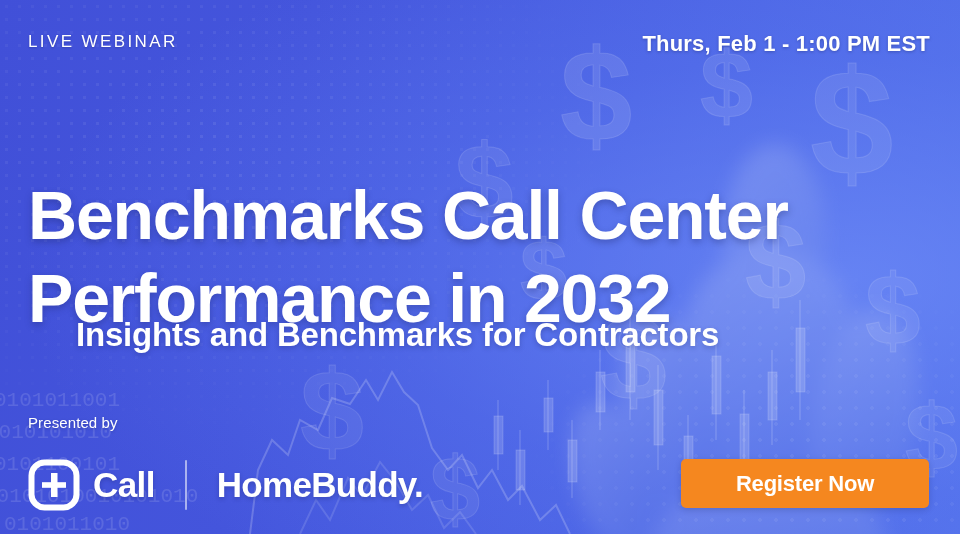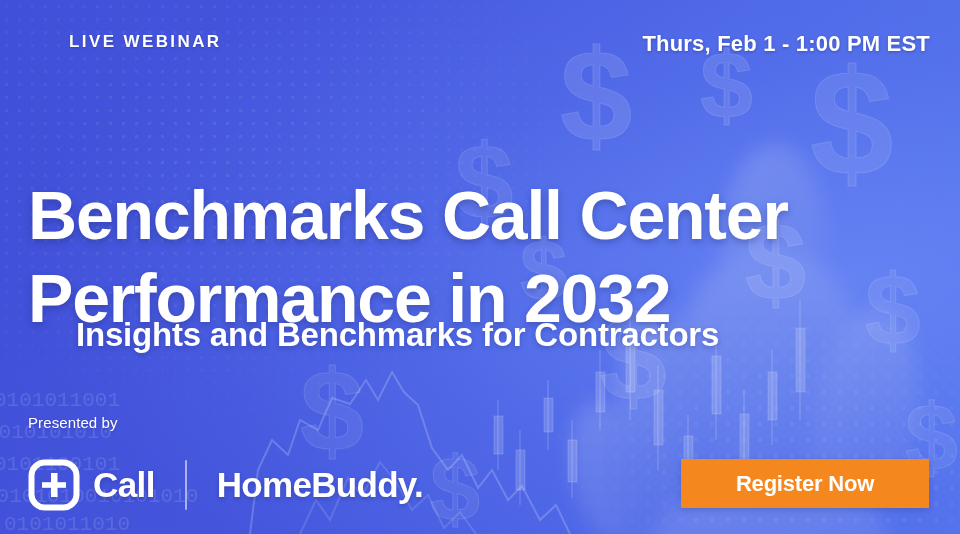--- a/index.html
+++ b/index.html
@@ -37,23 +37,22 @@
   .hand{
     position:absolute;right:-30px;top:120px;width:470px;height:470px;
     filter:blur(10px);opacity:.30;
   }
 
   .art{position:absolute;inset:0;width:960px;height:534px;}
 
   
   .eyebrow{
     position:absolute;left:28px;top:32px;
-    color:#fff;font-size:17px;font-weight:bold;letter-spacing:2.4px;
+    color:#fff;font-size:17px;font-weight:normal;letter-spacing:2.4px;
     text-shadow:0 1px 2px rgba(20,30,90,.30);
-    margin-left:41px;
   }
   .datetime{
     position:absolute;right:30px;top:31px;
     color:#fff;font-size:22px;font-weight:bold;letter-spacing:.2px;
     text-shadow:0 1px 3px rgba(20,30,90,.35);
   }
 
   .headline{
     position:absolute;left:28px;top:128px;width:800px;
     color:#fff;font-size:68px;font-weight:bold;line-height:83px;
@@ -79,21 +78,21 @@
   .logos{position:absolute;left:28px;top:458px;display:flex;align-items:center;height:54px;}
   .hatch-logo{display:flex;align-items:center;gap:13px;}
   .hatch-word{color:#fff;font-size:35px;font-weight:bold;letter-spacing:-.6px;
     text-shadow:0 2px 4px rgba(20,30,90,.28);}
   .divider{width:2px;height:50px;background:rgba(255,255,255,.55);margin:0 30px;border-radius:1px;}
   .hb-word{color:#fff;font-size:35px;font-weight:bold;letter-spacing:-.7px;
     text-shadow:0 2px 4px rgba(20,30,90,.28);text-align:right;}
 
   .cta{
     position:absolute;left:681px;top:459px;width:248px;height:49px;
-    background:#F5871F;border-radius:0;border:0;cursor:pointer;
+    background:#F5871F;border-radius:5px;border:0;cursor:pointer;
     display:flex;align-items:center;justify-content:center;
     box-shadow:0 2px 6px rgba(20,30,90,.22);
   }
   .cta span{color:#fff;font-size:22px;font-weight:bold;letter-spacing:-.2px;}
 </style>
 </head>
 <body>
 
 <div id="banner">
 

